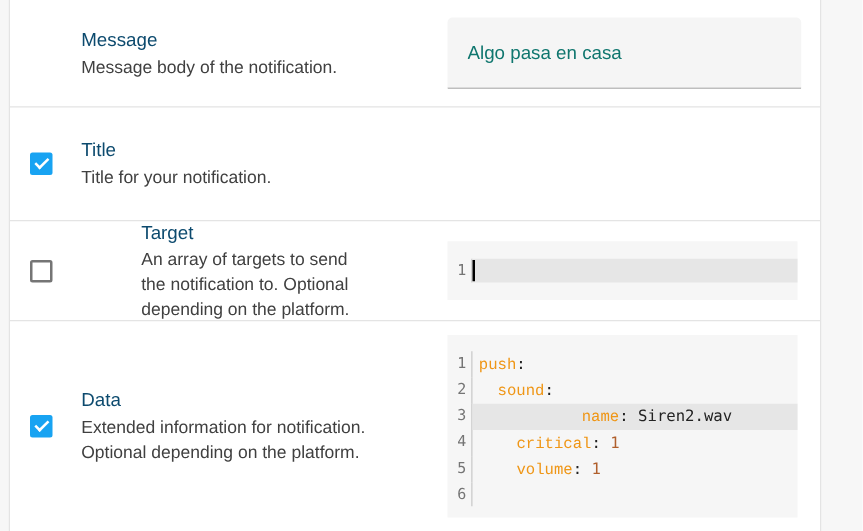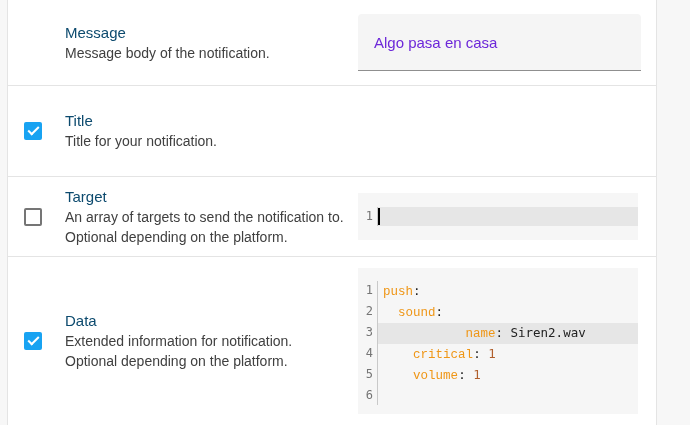--- a/index.html
+++ b/index.html
@@ -15,21 +15,21 @@
     border-left:1px solid #e4e4e4;border-right:1px solid #e4e4e4;
     box-sizing:content-box;
   }
   .row{
     display:flex;align-items:center;
     padding:0 15px 0 16px;box-sizing:border-box;
   }
   .row + .row{border-top:1px solid #e4e4e4;}
   .r1{height:85px;}
   .r2{height:91px;}
-  .r3{height:80px;}
+  .r3{height:80px;gap:48px;}
   .r4{height:169px;}
   .cb-col{width:41px;flex-shrink:0;}
   .checkbox{
     width:18px;height:18px;border-radius:2px;box-sizing:border-box;
     display:flex;align-items:center;justify-content:center;cursor:pointer;
   }
   .checkbox.checked{background:var(--accent,#18a3f2);}
   .checkbox.checked::after{
     content:"";display:block;width:9px;height:4px;
     border-left:2.5px solid #fff;border-bottom:2.5px solid #fff;
@@ -37,21 +37,21 @@
   }
   .checkbox.unchecked{background:#fff;border:2px solid #757575;}
   .labels{flex:1;min-width:0;padding-right:12px;}
   .field-name{font-size:15px;line-height:20px;color:#0c4a6e;}
   .field-desc{font-size:14px;line-height:20px;color:#404040;}
   .control{width:283px;flex-shrink:0;}
   .text-input{
     display:block;width:100%;height:57px;box-sizing:border-box;
     background:#f5f5f5;border:none;border-bottom:1px solid #8f8f8f;
     border-radius:4px 4px 0 0;padding:0 16px;
-    font-family:"Liberation Sans",sans-serif;font-size:15px;color:#6d28d9;
+    font-family:"Liberation Sans",sans-serif;font-size:15px;color:#0f766e;
     outline:none;
   }
   .editor{
     width:280px;background:#f6f6f6;cursor:text;
     font-family:"DejaVu Sans Mono",monospace;font-size:12.5px;
   }
   .editor.single{padding:14px 0;}
   .editor.multi{padding:13px 0 9px 0;}
   .code-line{display:flex;line-height:19px;}
   .ln{

